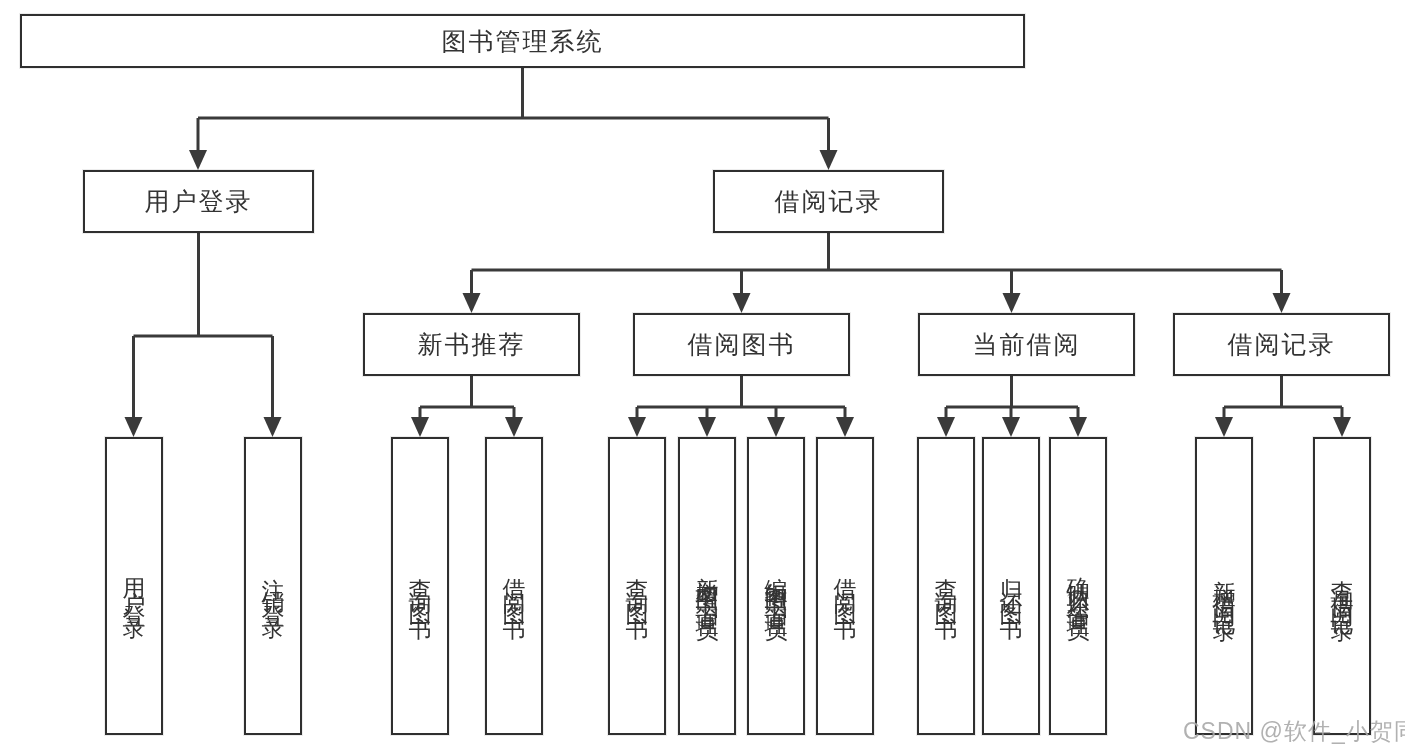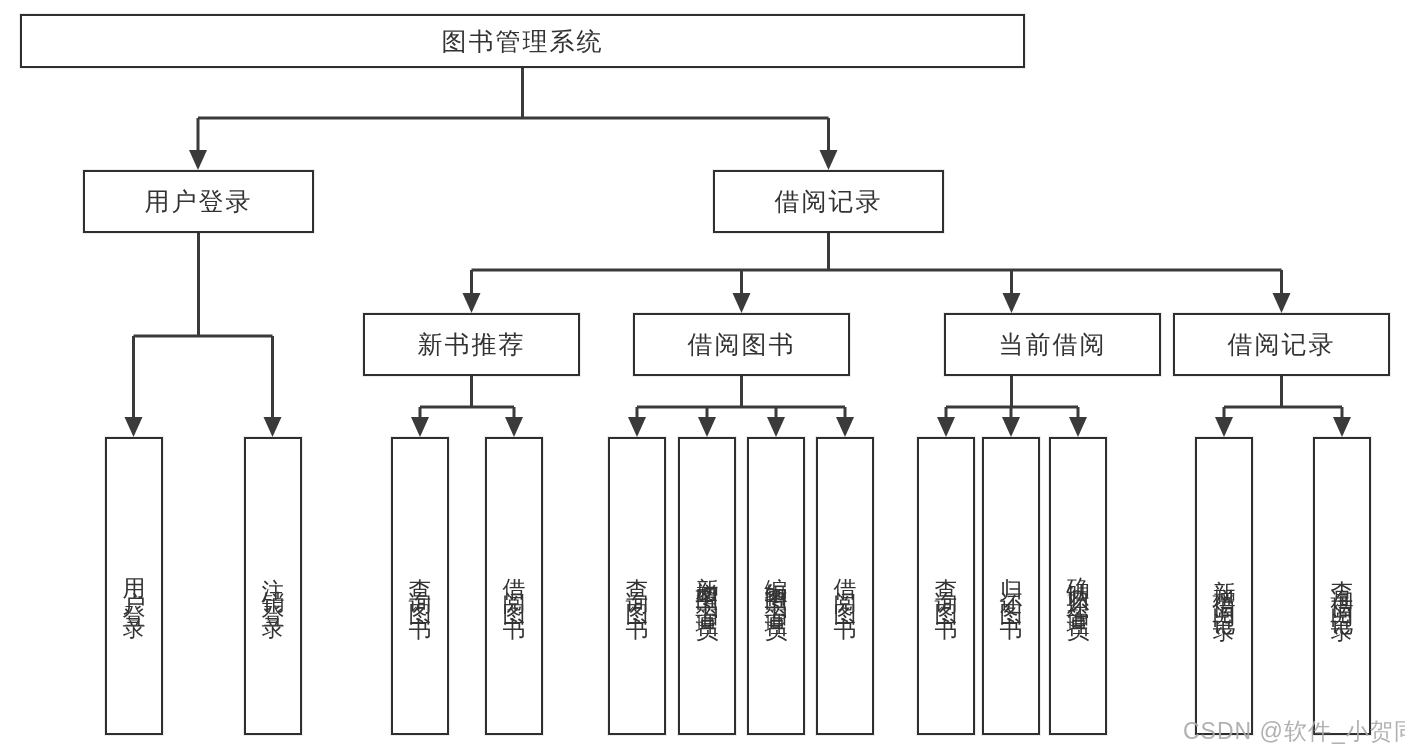--- a/index.html
+++ b/index.html
@@ -24,21 +24,21 @@
   .hlabel{
     font-size:25px; letter-spacing:2px; white-space:nowrap; color:var(--text);
   }
   .root-box{left:20px; top:14px; width:1005px; height:54px;}
   .l2-box{top:170px; width:231px; height:63px;}
   .box-user-login{left:83px;}
   .box-book-mgmt{left:713px;}
   .l3-box{top:313px; width:217px; height:63px;}
   .box-l3-0{left:363px;}
   .box-l3-1{left:633px;}
-  .box-l3-2{left:944px;align-items:center;}
+  .box-l3-2{left:918px;align-items:center;}
   .box-l3-3{left:1173px;}
   .leaf{top:437px; width:58px; height:298px;}
   .leaf-0{left:105px;}  .leaf-1{left:244px;}
   .leaf-2{left:391px;}  .leaf-3{left:485px;}
   .leaf-4{left:608px;}  .leaf-5{left:678px;}
   .leaf-6{left:747px;}  .leaf-7{left:816px;}
   .leaf-8{left:917px;}  .leaf-9{left:982px;}
   .leaf-10{left:1049px;}
   .leaf-11{left:1195px;} .leaf-12{left:1313px;}
   .vtext{

